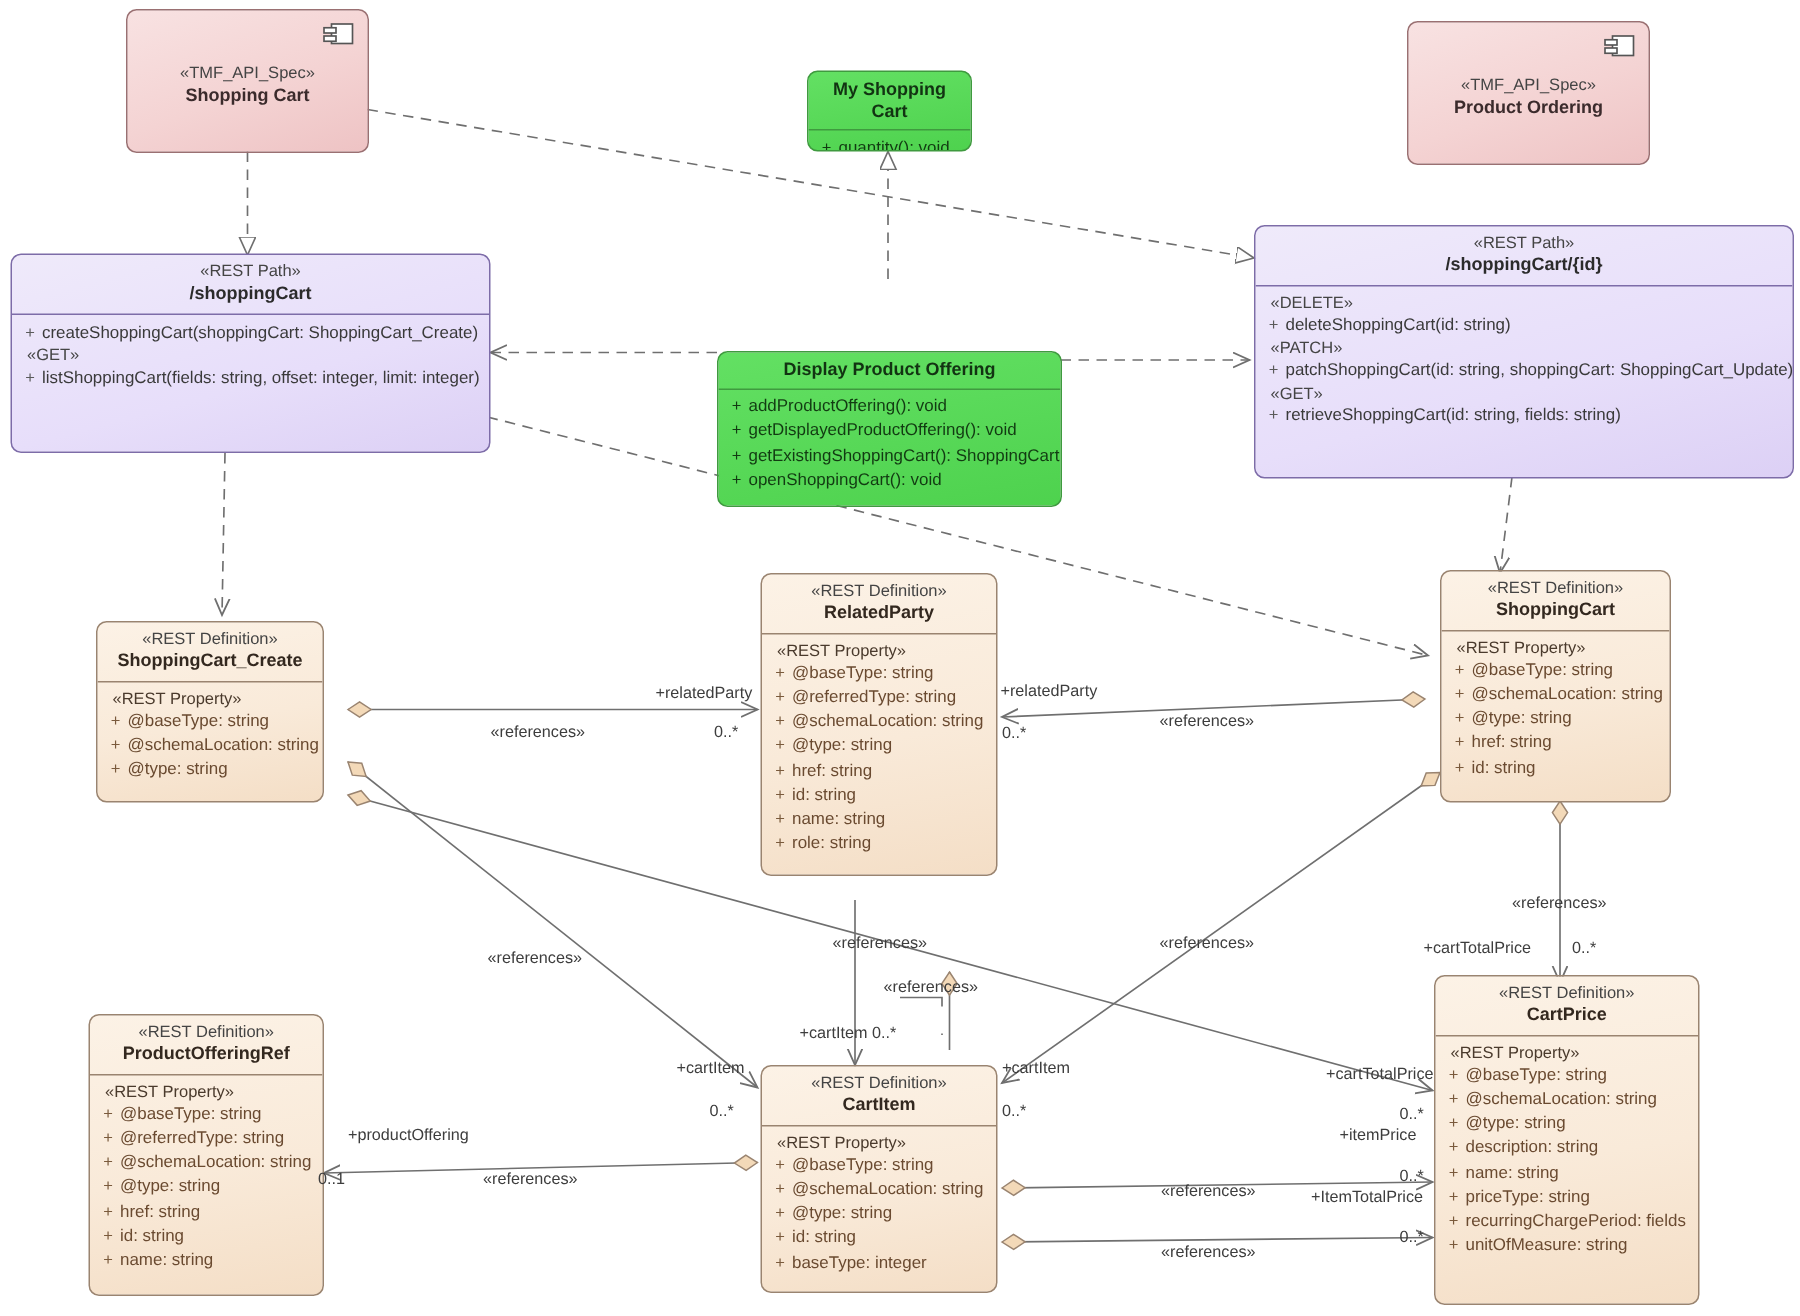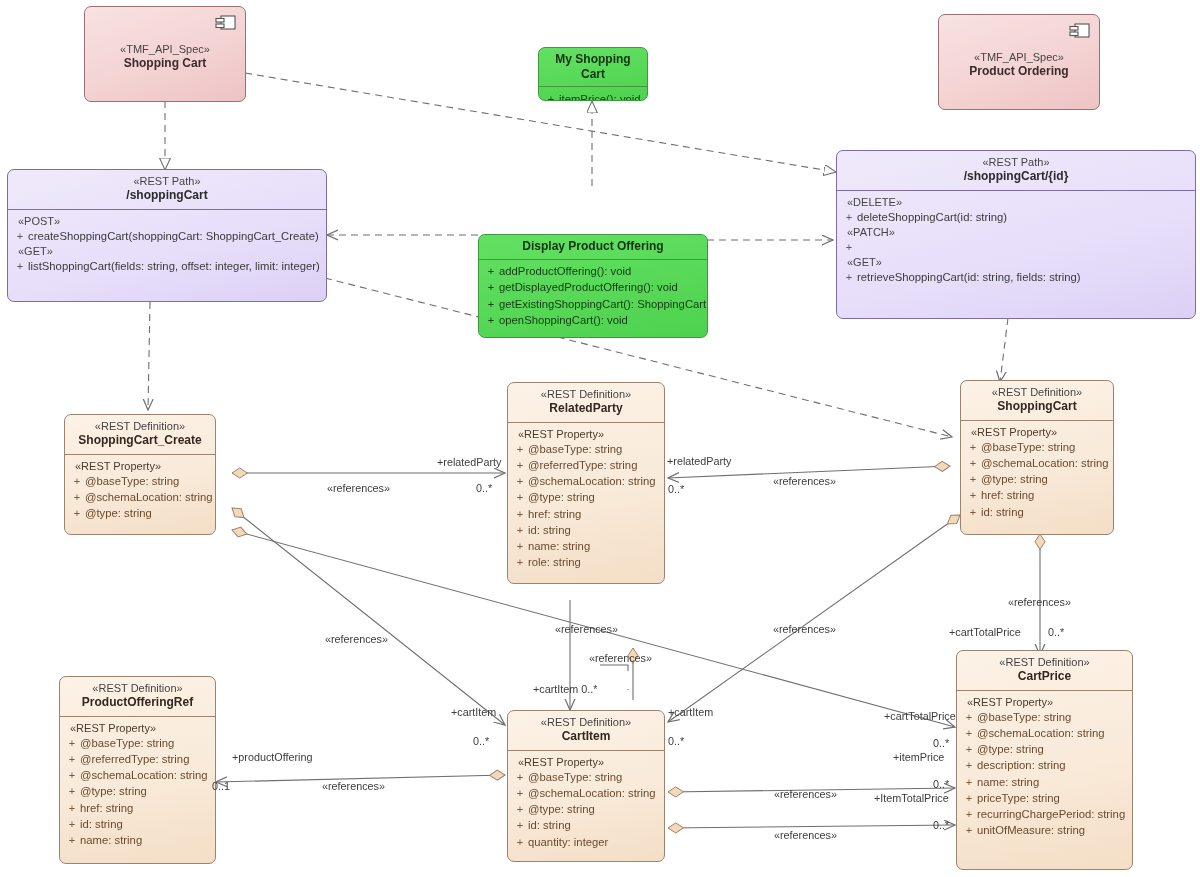--- a/index.html
+++ b/index.html
@@ -225,21 +225,21 @@
   </div>
 
   <div class="node actor" style="left:538px; top:47px; width:110px; height:54px;">
     <div class="hdr" style="padding:4px 6px 5px 6px;">
       <div class="nm">My Shopping Cart</div>
     </div>
     <div class="sep"></div>
     <div class="body">
       <div class="row">
         <span class="vis">+</span>
-        <span class="txt">itemPrice(): void</span>
+        <span class="txt">quantity(): void</span>
       </div>
     </div>
   </div>
 
   <div class="node actor" style="left:478px; top:186px; width:230px; height:104px;margin-top:48px;">
     <div class="hdr" style="padding:4px 6px 5px 6px;">
       <div class="nm">Display Product Offering</div>
     </div>
     <div class="sep"></div>
     <div class="body">
@@ -262,21 +262,20 @@
     </div>
   </div>
 
   <div class="node path" style="left:7px; top:169px; width:320px; height:133px;">
     <div class="hdr">
       <div class="stereo">«REST Path»</div>
       <div class="nm">/shoppingCart</div>
     </div>
     <div class="sep"></div>
     <div class="body">
-      <div class="grp">«POST»</div>
       <div class="row">
         <span class="vis">+</span>
         <span class="txt">createShoppingCart(shoppingCart: ShoppingCart_Create)</span>
       </div>
       <div class="grp">«GET»</div>
       <div class="row">
         <span class="vis">+</span>
         <span class="txt">listShoppingCart(fields: string, offset: integer, limit: integer)</span>
       </div>
     </div>
@@ -290,20 +289,21 @@
     <div class="sep"></div>
     <div class="body">
       <div class="grp">«DELETE»</div>
       <div class="row">
         <span class="vis">+</span>
         <span class="txt">deleteShoppingCart(id: string)</span>
       </div>
       <div class="grp">«PATCH»</div>
       <div class="row">
         <span class="vis">+</span>
+        <span class="txt">patchShoppingCart(id: string, shoppingCart: ShoppingCart_Update)</span>
       </div>
       <div class="grp">«GET»</div>
       <div class="row">
         <span class="vis">+</span>
         <span class="txt">retrieveShoppingCart(id: string, fields: string)</span>
       </div>
     </div>
   </div>
 
   <div class="node defn" style="left:64px; top:414px; width:152px; height:121px;">
@@ -430,21 +430,21 @@
       <div class="row">
           <span class="vis">+</span>
           <span class="txt">name: string</span>
         </div>
       <div class="row">
           <span class="vis">+</span>
           <span class="txt">priceType: string</span>
         </div>
       <div class="row">
           <span class="vis">+</span>
-          <span class="txt">recurringChargePeriod: string</span>
+          <span class="txt">recurringChargePeriod: fields</span>
         </div>
       <div class="row">
           <span class="vis">+</span>
           <span class="txt">unitOfMeasure: string</span>
         </div>
     </div>
   </div>
 
   <div class="node defn" style="left:59px; top:676px; width:157px; height:188px;">
     <div class="hdr">
@@ -504,21 +504,21 @@
       <div class="row">
           <span class="vis">+</span>
           <span class="txt">@type: string</span>
         </div>
       <div class="row">
           <span class="vis">+</span>
           <span class="txt">id: string</span>
         </div>
       <div class="row">
           <span class="vis">+</span>
-          <span class="txt">quantity: integer</span>
+          <span class="txt">baseType: integer</span>
         </div>
     </div>
   </div>
 
   <div class="lbl" style="left:437px; top:457px;">+relatedParty</div>
   <div class="lbl" style="left:476px; top:483px;">0..*</div>
   <div class="lbl" style="left:327px; top:483px;">«references»</div>
 
   <div class="lbl" style="left:667px; top:456px;">+relatedParty</div>
   <div class="lbl" style="left:668px; top:484px;">0..*</div>

